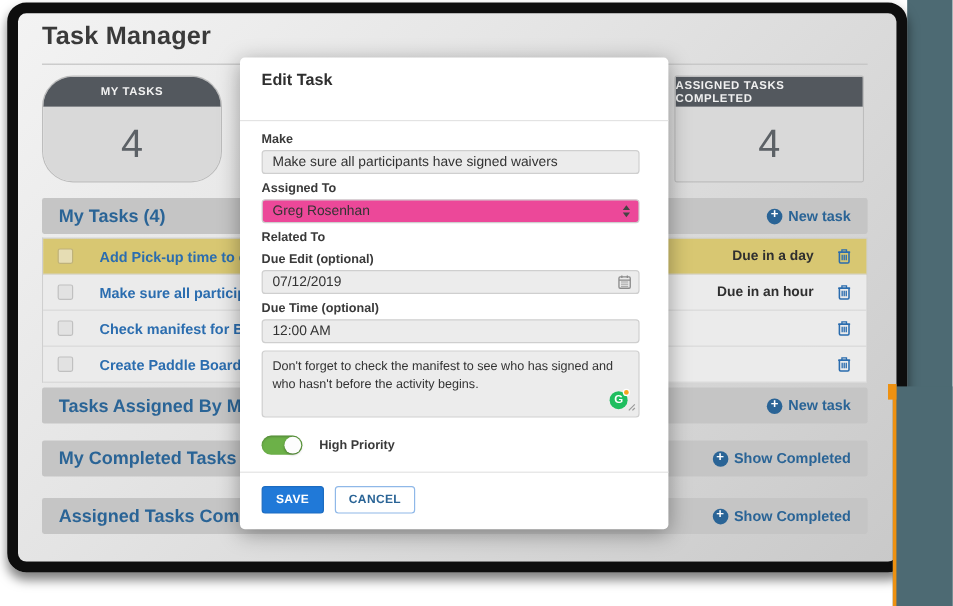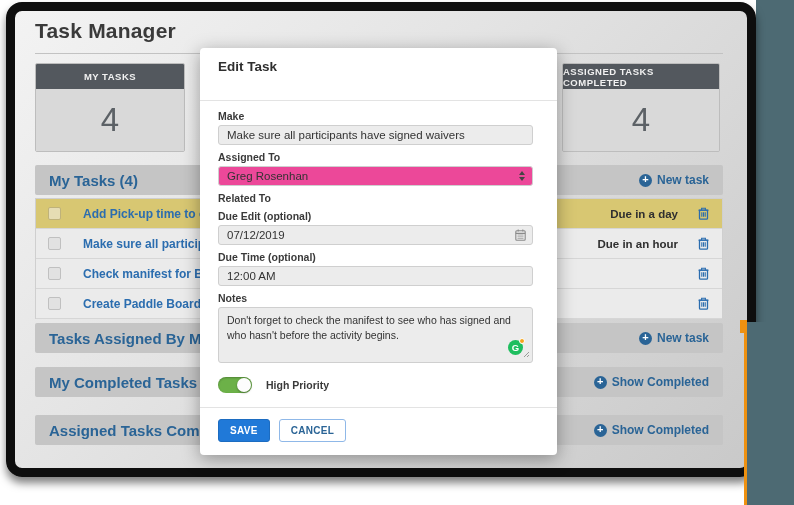--- a/index.html
+++ b/index.html
@@ -17,21 +17,21 @@
             border:9px solid #0e0e0e; border-radius:16px;
             background:linear-gradient(135deg,#f3f3f3 0%,#e4e4e4 40%,#c9c9c9 100%);
             box-shadow:0 6px 9px rgba(0,0,0,0.5); z-index:1; }
   .win-inner { position:absolute; inset:0; }
 
   .page-title { position:absolute; left:20px; top:8px; font-size:21px; font-weight:bold; color:#3a3a3a; letter-spacing:0.2px; }
   .title-rule { position:absolute; left:20px; top:42px; width:688px; height:1px; background:#c2c2c2; }
 
   
   .card { position:absolute; top:52px; border:1px solid #bdbdbd; border-radius:2px; overflow:hidden; }
-  .card-mytasks { left:20px; width:150px; }
+  .card-mytasks { left:20px; width:150px;border-radius:26px; }
   .card-assigned { left:547px; width:158px; }
   .card-head { height:25px; background:#53585e; color:#f1f1f1; font-size:9.5px; font-weight:bold; letter-spacing:0.5px;
                display:flex; align-items:center; justify-content:center; }
   .card-body { height:62px; background:#d9d9d9; color:#5c6166; font-size:33px; display:flex; align-items:center; justify-content:center; }
 
   
   .bar { position:absolute; left:20px; width:688px; height:30px; background:#c5c5c5; border-radius:2px;
          display:flex; align-items:center; justify-content:space-between; padding:0 14px; }
   .bar-title { color:#2a6496; font-size:15px; font-weight:bold; }
   .bar-action { display:flex; align-items:center; gap:5px; color:#2a6496; font-size:12px; font-weight:bold; cursor:pointer; }
@@ -227,21 +227,20 @@
           </span>
         </div>
       </div>
 
       <div class="field">
         <label class="f-label">Due Time (optional)</label>
         <input class="f-input" type="text" value="12:00 AM" style="">
       </div>
 
       <div class="field">
-        <label class="f-label">Notes</label>
         <div class="notes-wrap">
           <textarea class="f-textarea" style="">Don't forget to check the manifest to see who has signed and who hasn't before the activity begins.</textarea>
           <span class="grammarly">
               <span>G</span>
               <span class="g-dot"></span>
             </span>
           <span class="resize-ic">
             <svg width="7" height="7" viewBox="0 0 7 7">
                 <path d="M6 1L1 6M6 4L4 6" stroke="#9a9a9a" stroke-width="1"></path>
               </svg>

